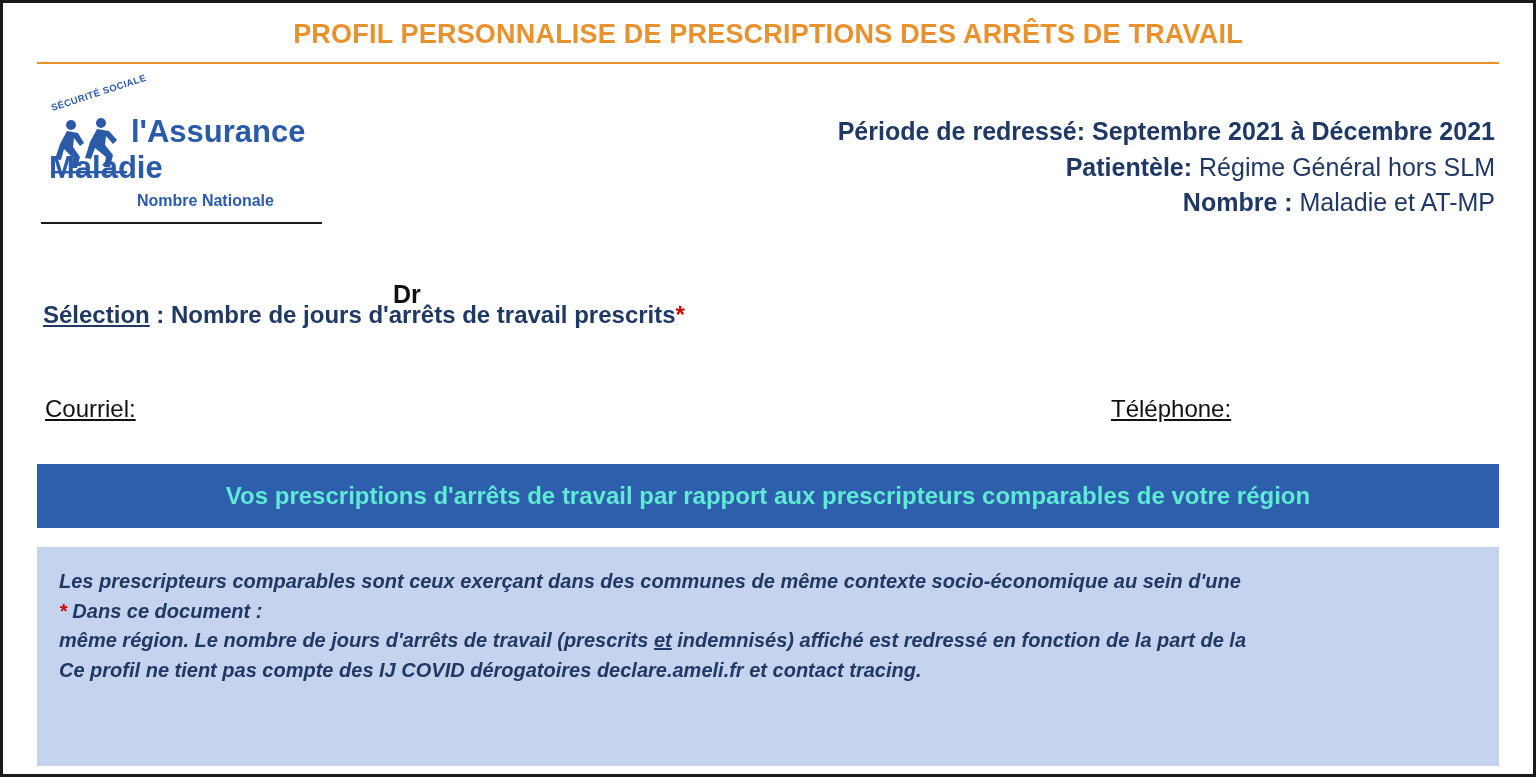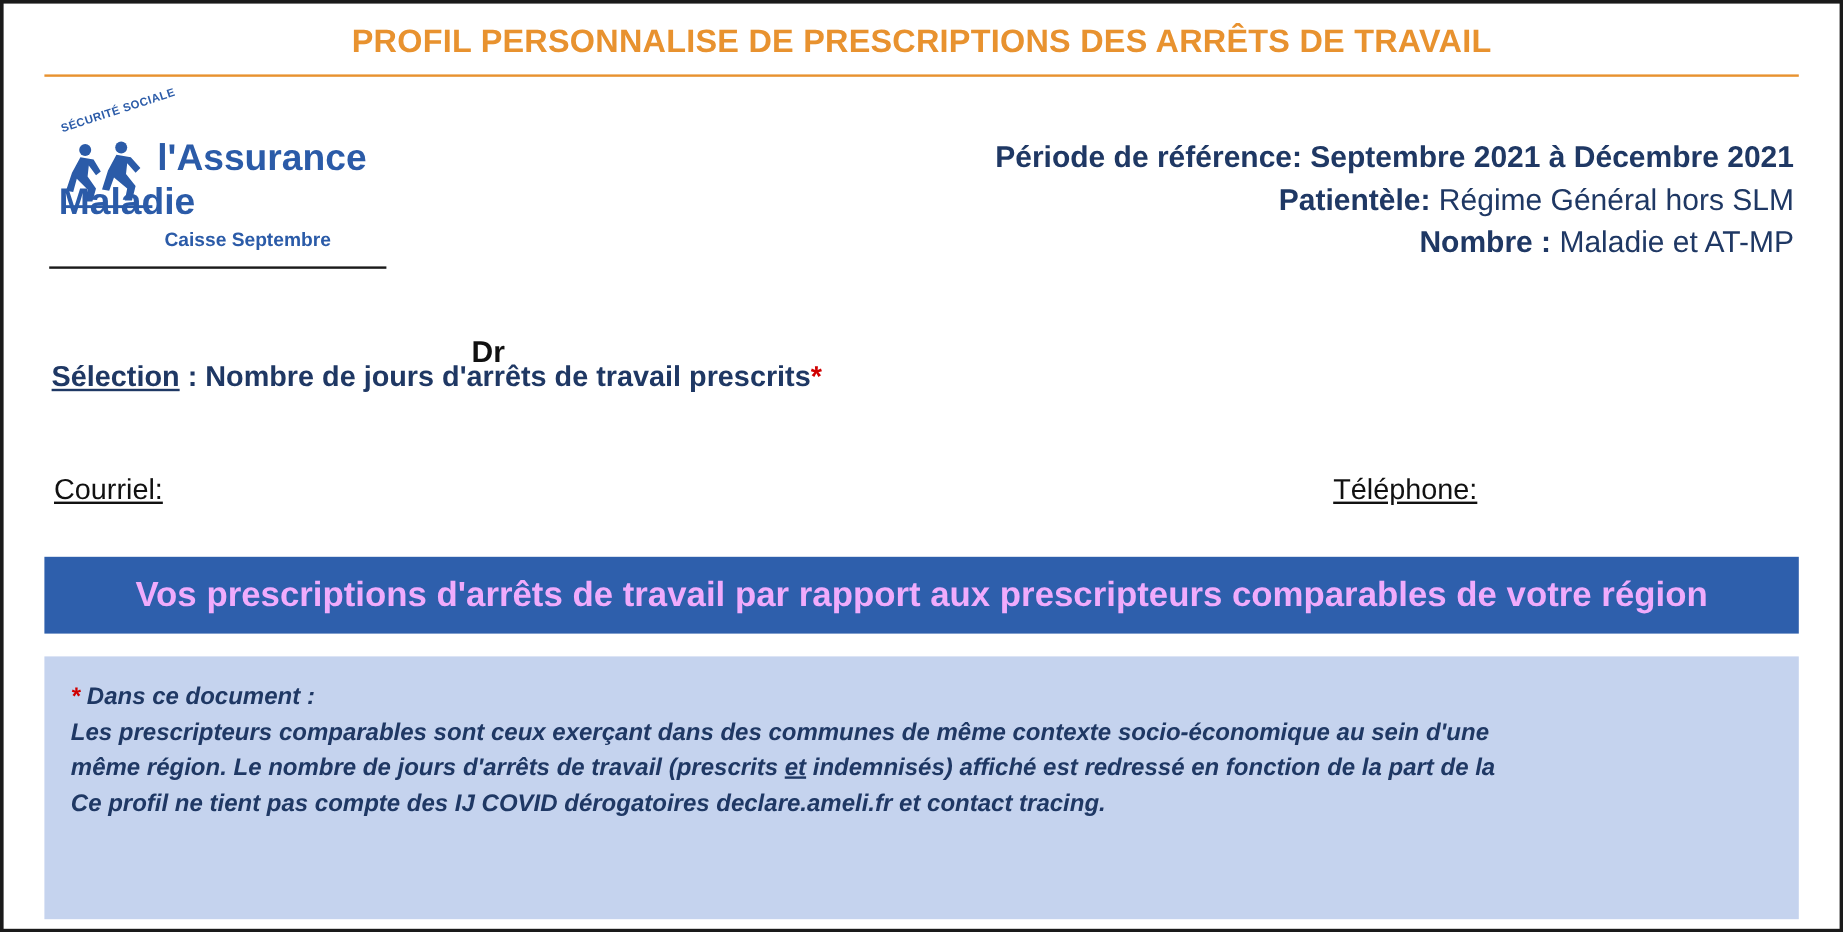--- a/index.html
+++ b/index.html
@@ -200,22 +200,22 @@
     left: 34px;
     right: 34px;
     top: 461px;
     height: 64px;
     background: #2E5FAC;
     display: flex;
     align-items: center;
     justify-content: center;
   }
   .band-text {
-    color: #f0abfc;
-    font-size: 29px;
+    color: #5eead4;
+    font-size: 24px;
     font-weight: bold;
     text-align: center;
     white-space: nowrap;
   }
 
   
   .note-box {
     position: absolute;
     left: 34px;
     right: 34px;
@@ -257,30 +257,30 @@
             <g fill="#2B5BA8">
               <circle cx="20" cy="9" r="5"></circle>
               <path d="M16 15 L27 17 L33 27 L29 30 L23 22 L22 31 L29 41 L26 52 L20 52 L22 42 L13 33 L10 44 L4 43 L9 28 Z"></path>
               <circle cx="50" cy="7" r="5"></circle>
               <path d="M46 13 L58 15 L66 24 L62 28 L55 20 L54 29 L62 39 L59 51 L53 51 L55 41 L44 32 L40 43 L34 42 L39 26 Z"></path>
               <rect x="2" y="55" width="74" height="2.4"></rect>
             </g>
           </svg>
           <div class="logo-word1">l'Assurance</div>
           <div class="logo-word2">Maladie</div>
-          <div class="logo-word3">Caisse Septembre</div>
+          <div class="logo-word3">Nombre Nationale</div>
         </div>
         <div class="logo-underline"></div>
       </div>
 
       <div class="dr-label">Dr</div>
 
       <div class="meta-block">
         <div class="meta-line">
-          <span class="lbl">Période de référence:</span><span class="lbl"> Septembre 2021 à Décembre 2021</span>
+          <span class="lbl">Période de redressé:</span><span class="lbl"> Septembre 2021 à Décembre 2021</span>
         </div>
         <div class="meta-line">
           <span class="lbl">Patientèle:</span><span class="val"> Régime Général hors SLM</span>
         </div>
         <div class="meta-line">
           <span class="lbl">Nombre :</span><span class="val"> Maladie et AT-MP</span>
         </div>
       </div>
     </div>
 
@@ -291,24 +291,24 @@
     <div class="contact-row">
       <div class="contact-mail">Courriel:</div>
       <div class="contact-phone">Téléphone:</div>
     </div>
 
     <div class="band">
       <div class="band-text">Vos prescriptions d'arrêts de travail par rapport aux prescripteurs comparables de votre région</div>
     </div>
 
     <div class="note-box">
+      <div class="note-line">Les prescripteurs comparables sont ceux exerçant dans des communes de même contexte socio-économique au sein d'une</div>
       <div class="note-line">
         <span class="star">*</span><span> Dans ce document :</span>
       </div>
-      <div class="note-line">Les prescripteurs comparables sont ceux exerçant dans des communes de même contexte socio-économique au sein d'une</div>
       <div class="note-line">
         <span>même région. Le nombre de jours d'arrêts de travail (prescrits </span><span class="u">et</span><span> indemnisés) affiché est redressé en fonction de la part de la</span>
       </div>
       <div class="note-line">Ce profil ne tient pas compte des IJ COVID dérogatoires declare.ameli.fr et contact tracing.</div>
     </div>
 
   </div>
 </div>
 
 </body></html>

